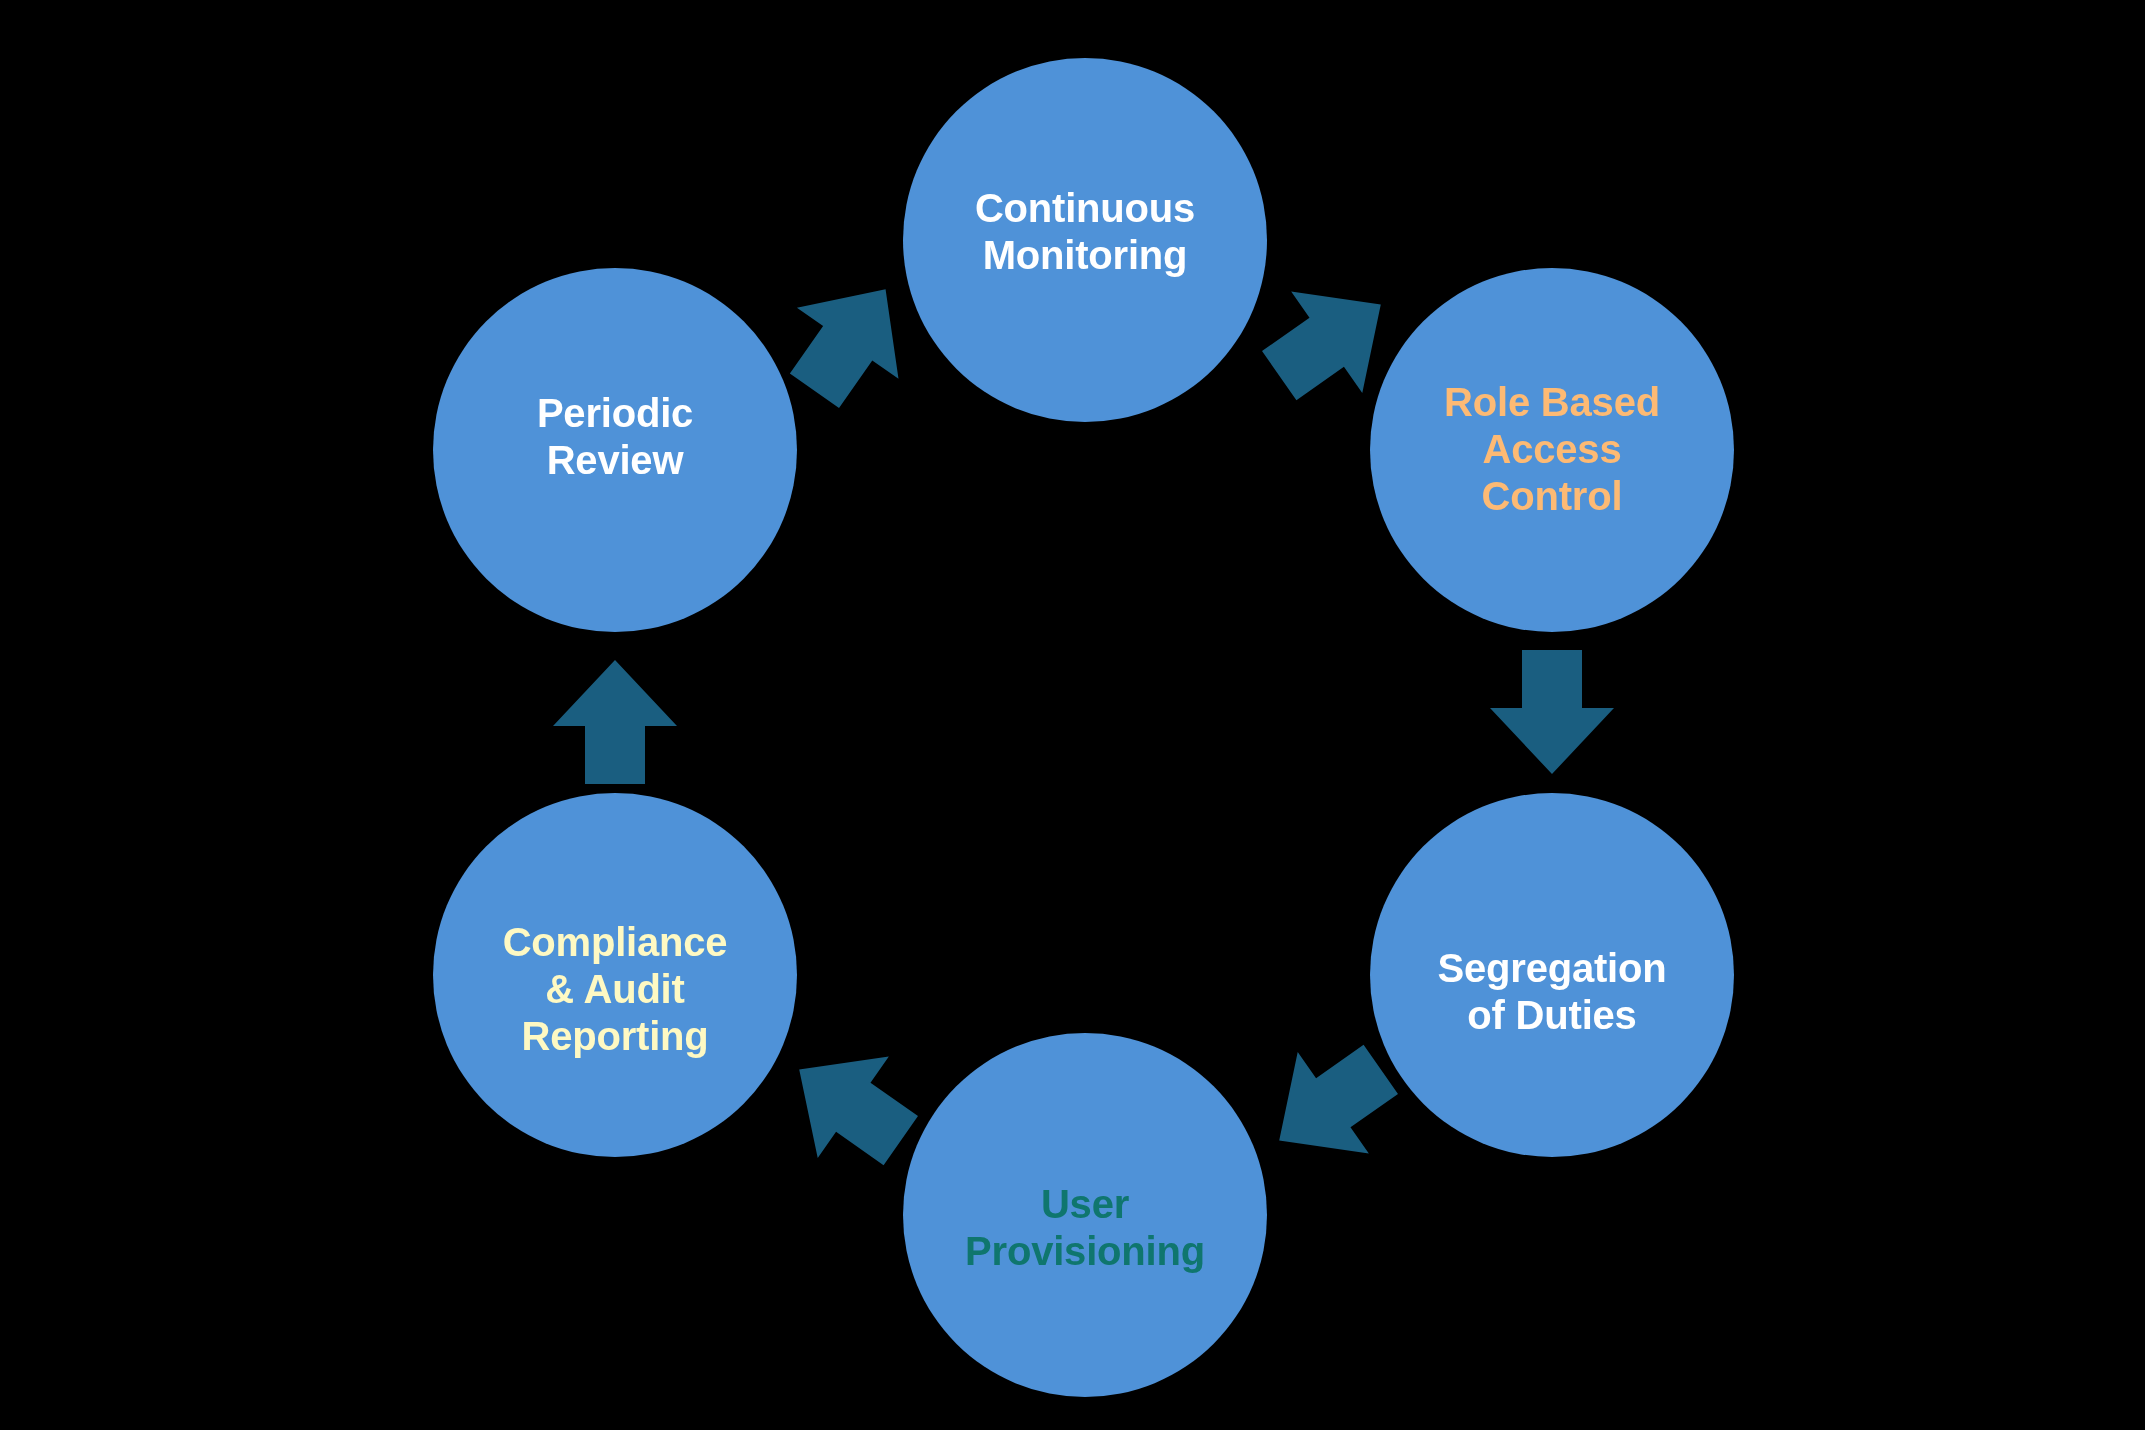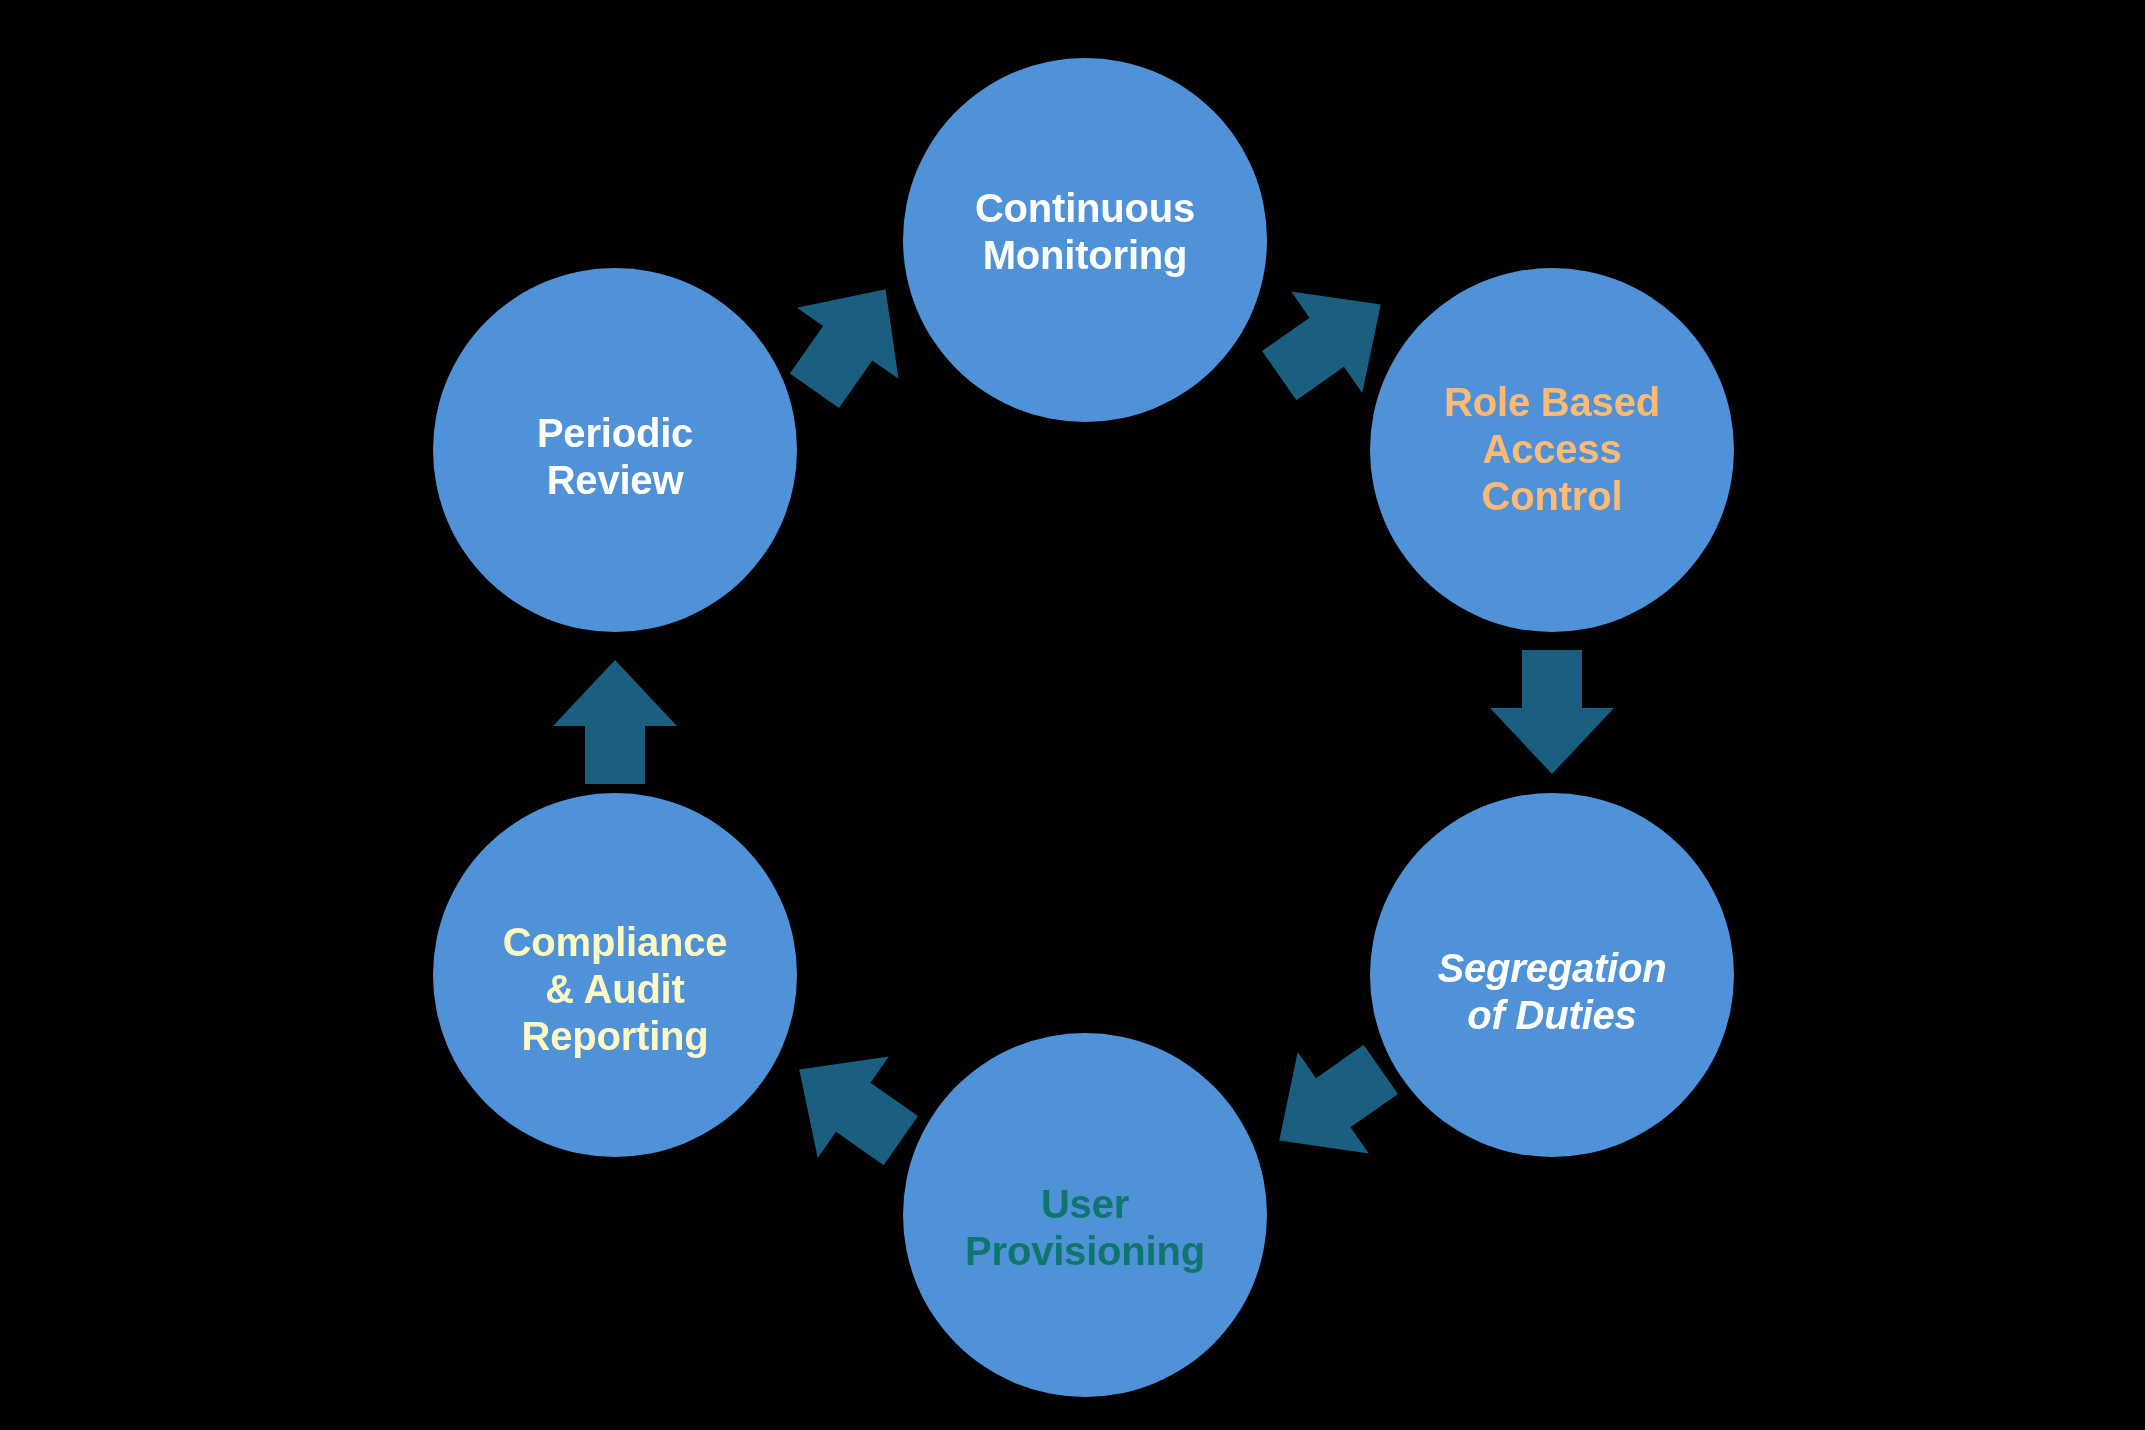--- a/index.html
+++ b/index.html
@@ -86,26 +86,26 @@
     </g>
   </svg>
 
   <div class="node-label" style="left: 1085px; top: 232px; color: rgb(255, 255, 255);">Continuous
 Monitoring</div>
 
   <div class="node-label" style="left: 1552px; top: 450px; color: #fdba74;">Role Based
 Access
 Control</div>
 
-  <div class="node-label" style="left: 1552px; top: 992px; color: rgb(255, 255, 255); font-style: italic;">Segregation
+  <div class="node-label" style="left: 1552px; top: 992px; color: rgb(255, 255, 255);">Segregation
 of Duties</div>
 
   <div class="node-label" style="left: 1085px; top: 1228px; color: #0f766e;">User
 Provisioning</div>
 
   <div class="node-label" style="left: 615px; top: 990px; color: #fef9c3;">Compliance
 &amp; Audit
 Reporting</div>
 
-  <div class="node-label" style="left: 615px; top: 457px; color: rgb(255, 255, 255);">Periodic
+  <div class="node-label" style="left: 615px; top: 437px; color: rgb(255, 255, 255);">Periodic
 Review</div>
 
 </div>
 
 </body></html>

